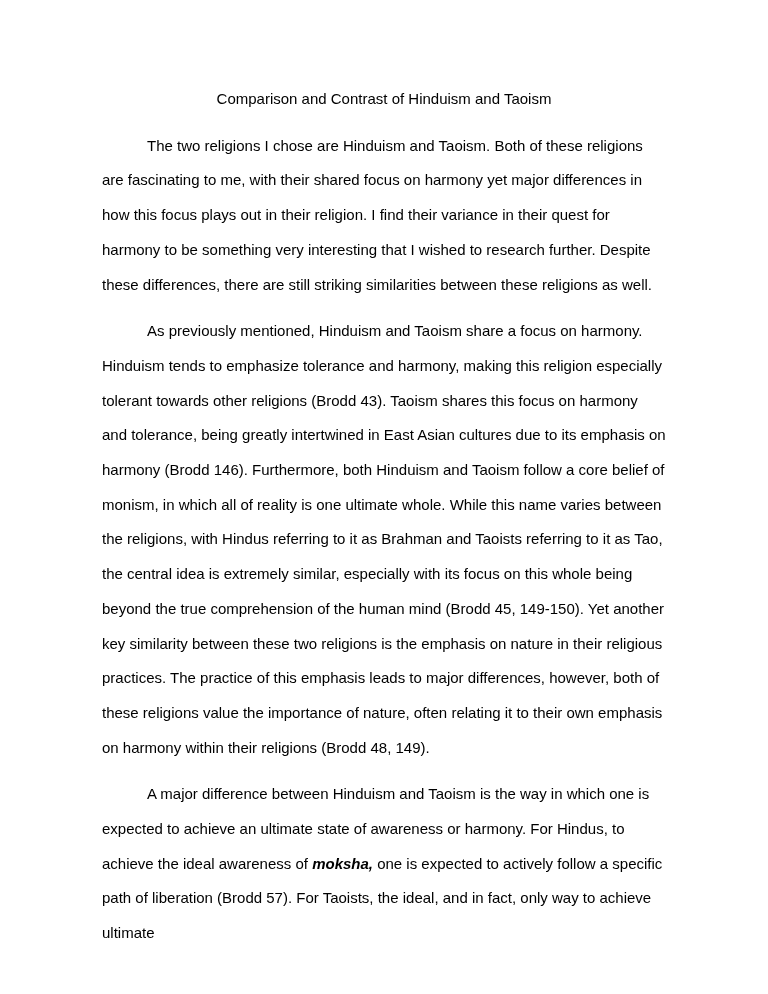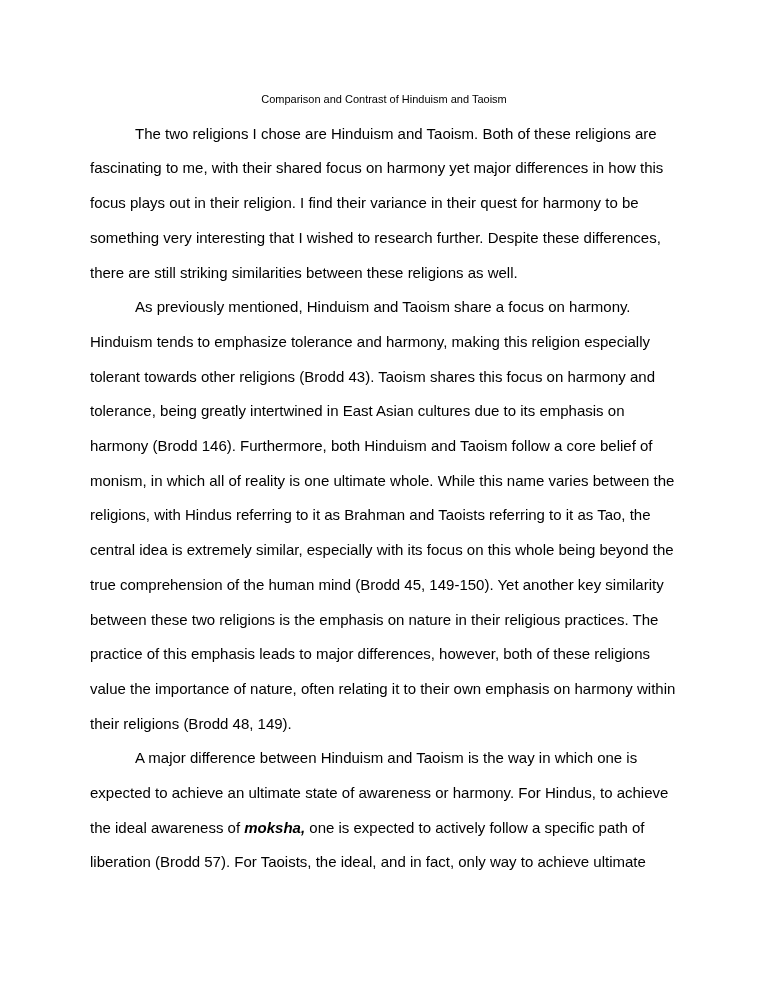--- a/index.html
+++ b/index.html
@@ -17,27 +17,27 @@
     font-family: "Liberation Sans", sans-serif;
     font-size: 15px;
     line-height: 34.7px;
     color: #000000;
     overflow: hidden;
     -webkit-font-smoothing: antialiased;
   }
   .doc-title {
     margin: 0;
     padding: 0;
-    font-size: 11px;
+    font-size: 15px;
     font-weight: 400;
     text-align: center;
     line-height: 34.7px;
   }
   .para {
-    margin: 0;
+    margin: 12px;
     padding: 0;
     text-indent: 45px;
     text-align: left;
   }
   .italic {
     font-style: italic;
     font-weight: bold;
   }
 </style>
 </head>

